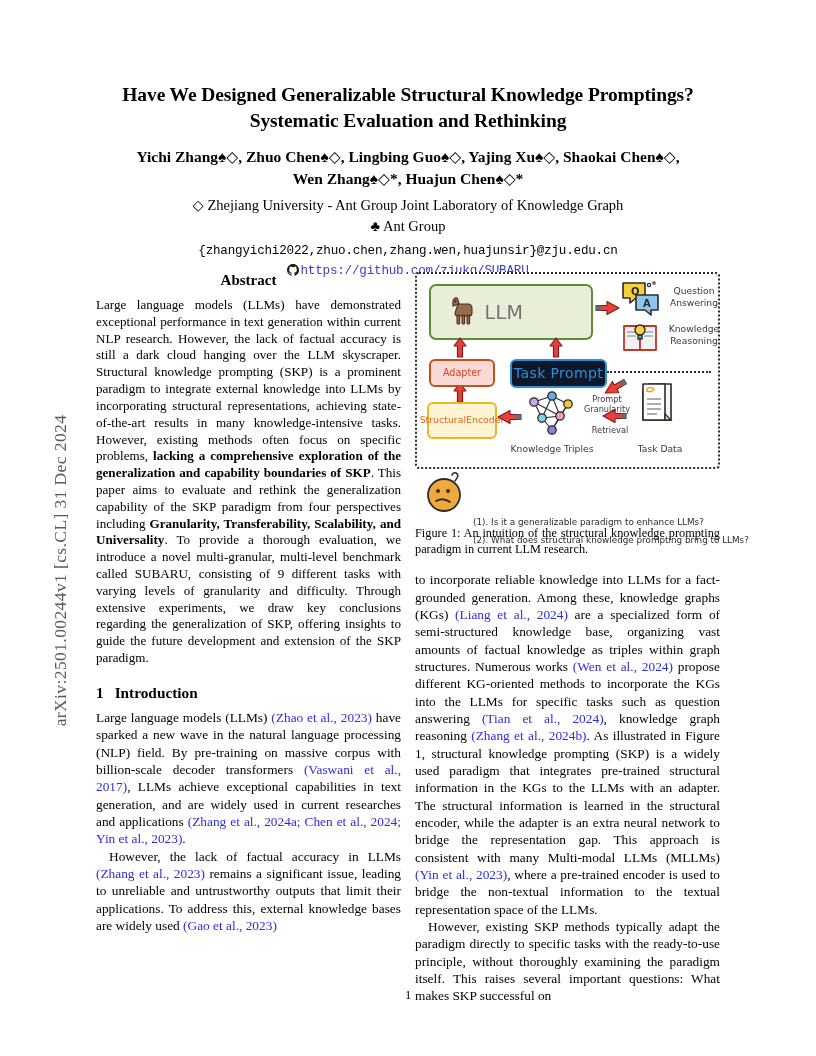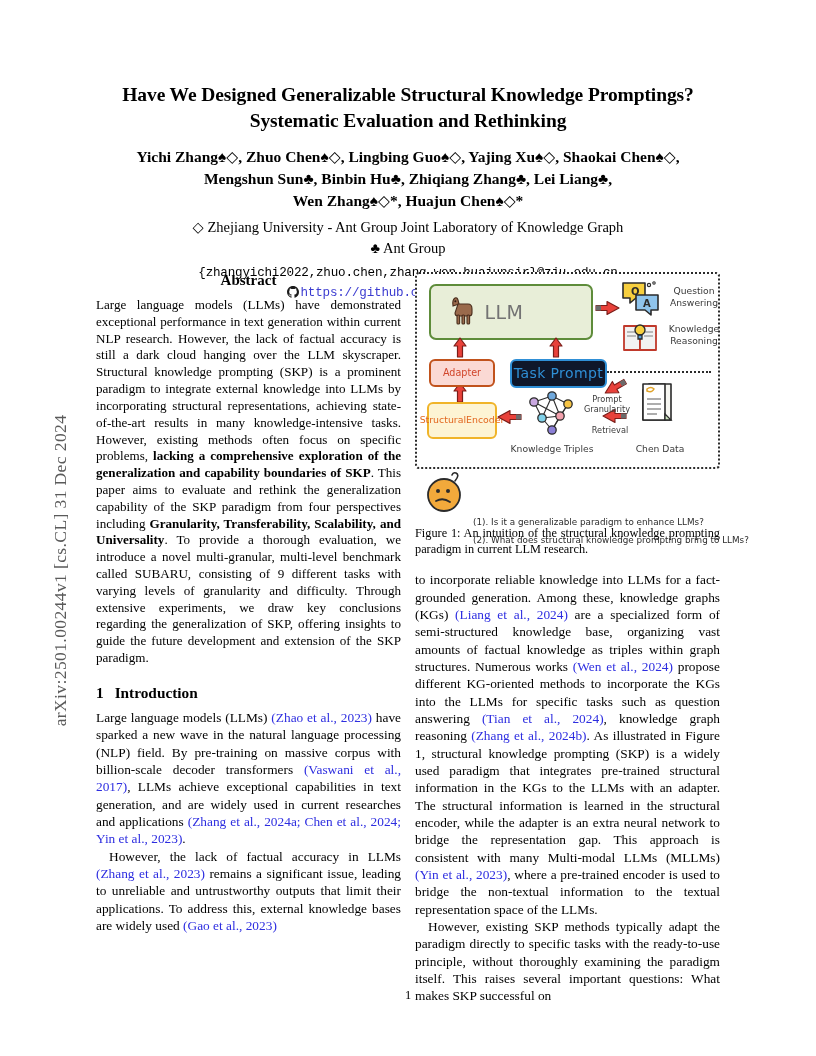--- a/index.html
+++ b/index.html
@@ -232,21 +232,20 @@
   <div class="arxiv-stamp">arXiv:2501.00244v1  [cs.CL]  31 Dec 2024</div>
 
   <div class="title-block">
     <div class="paper-title">
       <span>Have We Designed Generalizable Structural Knowledge Promptings?</span><br>
       <span>Systematic Evaluation and Rethinking</span>
     </div>
 
     <div class="authors">
       <div>Yichi Zhang♠◇, Zhuo Chen♠◇, Lingbing Guo♠◇, Yajing Xu♠◇, Shaokai Chen♠◇,</div>
-      <div>Mengshun Sun♣, Binbin Hu♣, Zhiqiang Zhang♣, Lei Liang♣,</div>
       <div>Wen Zhang♠◇*, Huajun Chen♠◇*</div>
     </div>
 
     <div class="affils">
       <div class="affil-line">◇ Zhejiang University - Ant Group Joint Laboratory of Knowledge Graph</div>
       <div class="affil-line">♣ Ant Group</div>
       <div class="mono-line">{zhangyichi2022,zhuo.chen,zhang.wen,huajunsir}@zju.edu.cn</div>
       <div class="gh-line">
         <span class="gh-icon">
           <svg width="12" height="12" viewBox="0 0 16 16" aria-hidden="true">
@@ -392,21 +391,21 @@
         <line x1="10" y1="19" x2="24" y2="19" stroke="#8a8a8a" stroke-width="1.4"></line>
         <line x1="10" y1="24" x2="24" y2="24" stroke="#8a8a8a" stroke-width="1.4"></line>
         <line x1="10" y1="29" x2="24" y2="29" stroke="#8a8a8a" stroke-width="1.4"></line>
         <line x1="10" y1="34" x2="20" y2="34" stroke="#8a8a8a" stroke-width="1.4"></line>
         <path d="M28 34 l6 6 h-6 z" fill="#cfe6c0" stroke="#2b2b2b" stroke-width="1.3"></path>
       </svg>
 
       <div class="fig-text small" style="left:155px; top:120px; width:70px;">Prompt Granularity</div>
       <div class="fig-text small" style="left:172px; top:151px; width:42px;">Retrieval</div>
       <div class="fig-text" style="left:90px; top:169px; width:90px;">Knowledge Triples</div>
-      <div class="fig-text" style="left:212px; top:169px; width:62px;">Chen Data</div>
+      <div class="fig-text" style="left:212px; top:169px; width:62px;">Task Data</div>
     </div>
 
     <div style="position:relative; height:46px;">
       <svg style="position:absolute; left:8px; top:2px;" width="44" height="44">
         <circle cx="21" cy="24" r="16" fill="#f2a93b" stroke="#2b2b2b" stroke-width="1.8"></circle>
         <circle cx="15" cy="20" r="2" fill="#2b2b2b"></circle>
         <circle cx="25" cy="20" r="2" fill="#2b2b2b"></circle>
         <path d="M13 30 q7 -4 14 1" fill="none" stroke="#2b2b2b" stroke-width="1.8" stroke-linecap="round"></path>
         <path d="M32 10 q5 -6 1 -8 q-3 -1 -4 2" fill="none" stroke="#2b2b2b" stroke-width="1.6" stroke-linecap="round"></path>
       </svg>

